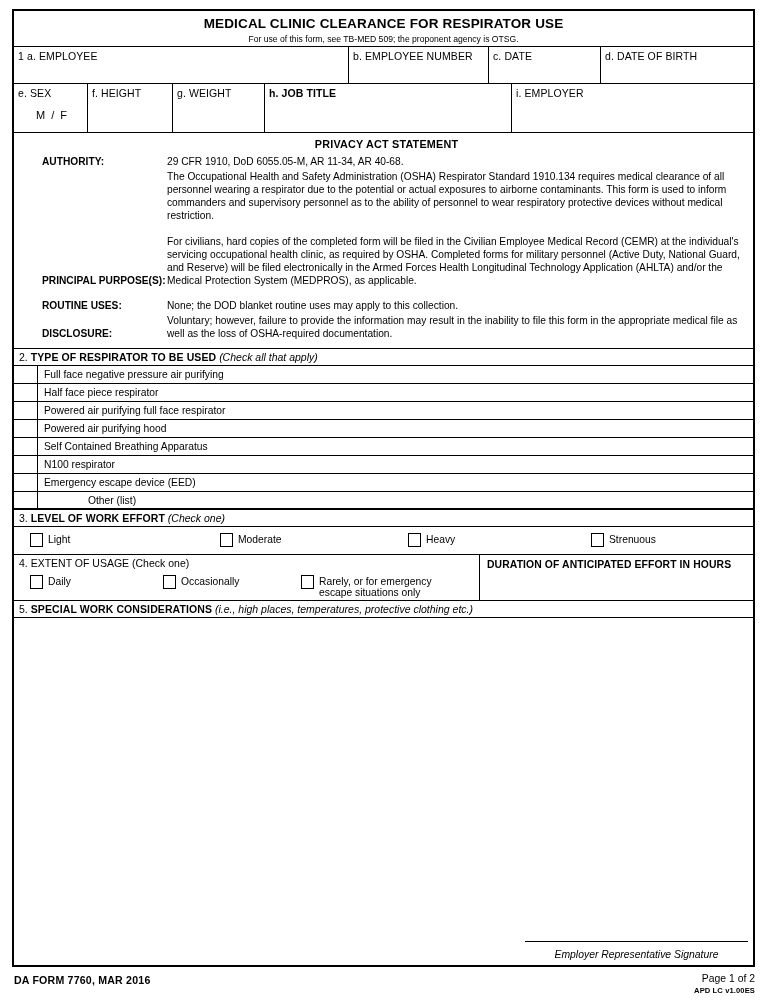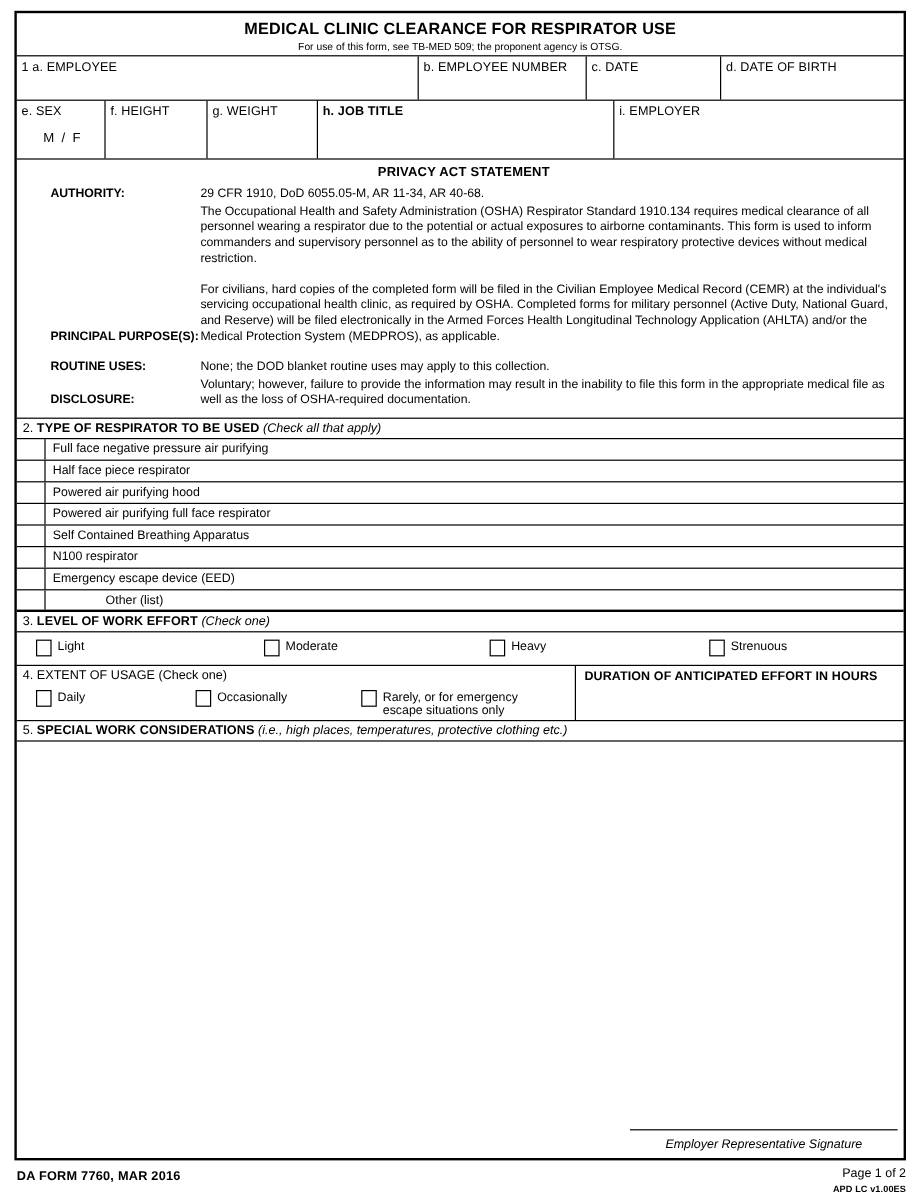--- a/index.html
+++ b/index.html
@@ -368,25 +368,25 @@
       <div class="resp-row bb">
         <div class="resp-box"></div>
         <div class="resp-label">Full face negative pressure air purifying</div>
       </div>
       <div class="resp-row bb">
         <div class="resp-box"></div>
         <div class="resp-label">Half face piece respirator</div>
       </div>
       <div class="resp-row bb">
         <div class="resp-box"></div>
+        <div class="resp-label">Powered air purifying full face respirator</div>
+      </div>
+      <div class="resp-row bb">
+        <div class="resp-box"></div>
         <div class="resp-label">Powered air purifying hood</div>
-      </div>
-      <div class="resp-row bb">
-        <div class="resp-box"></div>
-        <div class="resp-label">Powered air purifying full face respirator</div>
       </div>
       <div class="resp-row bb">
         <div class="resp-box"></div>
         <div class="resp-label">Self Contained Breathing Apparatus</div>
       </div>
       <div class="resp-row bb">
         <div class="resp-box"></div>
         <div class="resp-label">N100 respirator</div>
       </div>
       <div class="resp-row bb">

